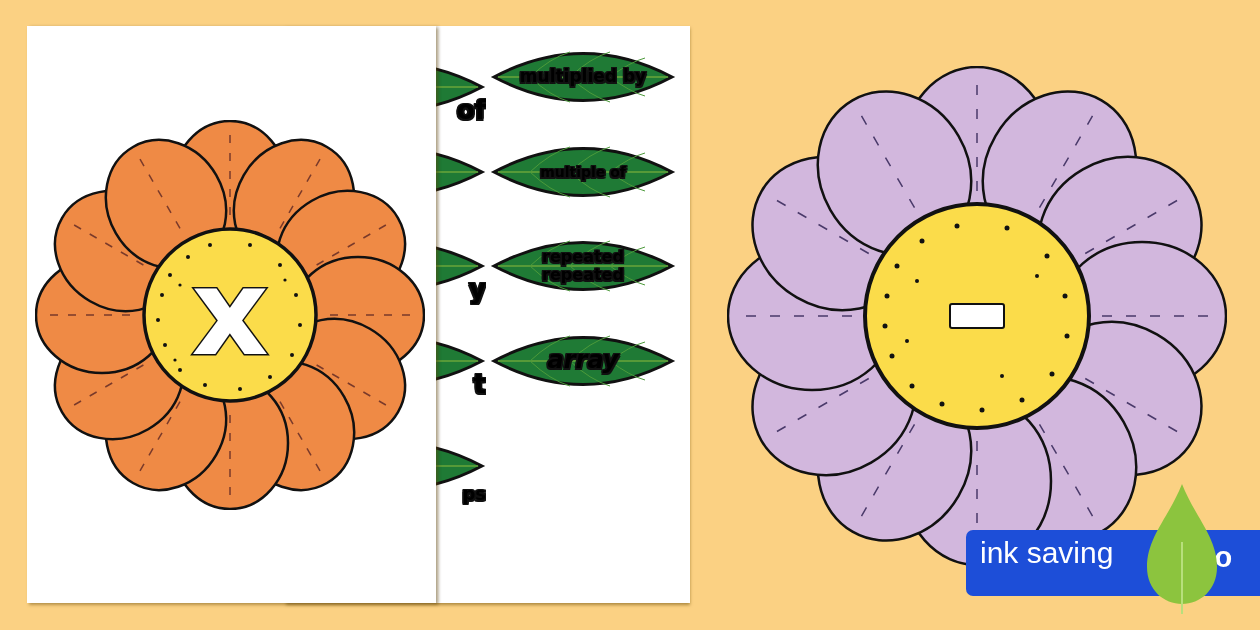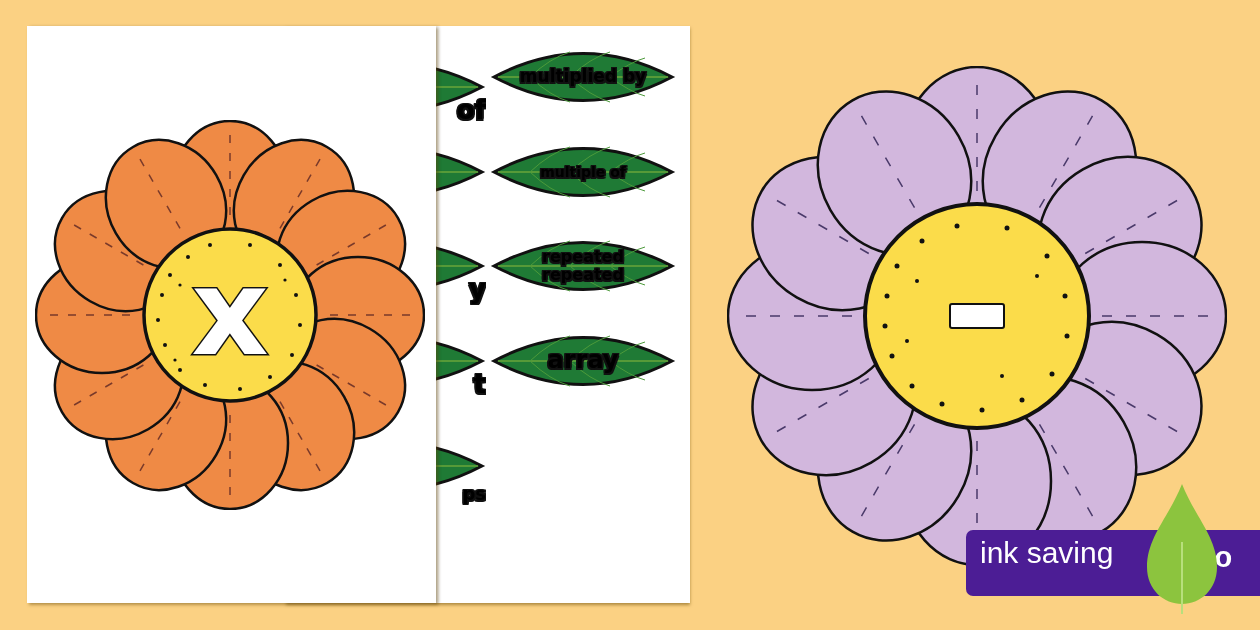--- a/index.html
+++ b/index.html
@@ -28,21 +28,21 @@
       text-shadow: -1.5px -1.5px 0 #111, 1.5px -1.5px 0 #111, -1.5px 1.5px 0 #111, 1.5px 1.5px 0 #111, 0 1.5px 0 #111, 0 -1.5px 0 #111, 1.5px 0 0 #111, -1.5px 0 0 #111;
     }
     .leaf-partial { position: absolute; left: 436px; width: 50px; height: 78px; overflow: hidden; z-index: 2; }
     .leaf-partial .leaf { left: -136px; top: 0; }
     .leaf-partial .leaf-text { justify-content: flex-end; align-items: flex-start; padding-left: 0; }
     .flower { position: absolute; }
     .flower svg { position: absolute; left: 0; top: 0; }
     .flower-symbol { position: absolute; }
     #eco-badge {
       position: absolute; left: 966px; top: 530px; width: 294px; height: 66px;
-      background: #4c1d95; border-radius: 7px 0 0 7px; z-index: 5;
+      background: #1d4ed8; border-radius: 7px 0 0 7px; z-index: 5;
     }
     #eco-badge .eco-label {
       position: absolute; left: 14px; top: 6px; font-size: 30px; color: #ffffff;
       font-family: "Liberation Sans", sans-serif;
     }
     #eco-drop { position: absolute; left: 1145px; top: 482px; z-index: 6; }
     #eco-badge .eco-word {
       position: absolute; left: 213px; top: 11px; font-size: 29px; color: #ffffff; font-weight: bold;
       font-family: "Liberation Sans", sans-serif; z-index: 7;
     }
@@ -138,21 +138,21 @@
       <span>repeated</span>
       <span>repeated</span>
     </div>
 </div>
 <div class="leaf" style="left:490px;top:322px;z-index:2;">
   <svg width="186" height="78">
       <path d="M4 39 Q93 -8 182 39 Q93 86 4 39 Z" fill="#1f7a35" stroke="#111" stroke-width="3"></path>
       <path d="M8 39 L178 39" stroke="#6aa63a" stroke-width="1.5"></path>
       <path d="M40 39 Q60 20 80 14 M80 39 Q100 20 120 14 M120 39 Q140 24 155 20 M40 39 Q60 58 80 64 M80 39 Q100 58 120 64 M120 39 Q140 54 155 58" stroke="#4c9a3a" stroke-width="1" fill="none"></path>
     </svg>
-  <div class="leaf-text" style="font-size:24px;">
+  <div class="leaf-text" style="font-size:24px;font-style:italic;">
       <span>array</span>
     </div>
 </div>
 
 <div class="page" id="front-page">
   <div class="flower" style="left:8px;top:94px;width:390px;height:390px;">
     <svg width="390" height="390" viewBox="-195 -195 390 390">
       <g fill="#ef8a45" stroke="#111" stroke-width="2.5">
         <ellipse cx="0" cy="-128" rx="58" ry="66" transform="rotate(0)"></ellipse>
         <ellipse cx="0" cy="-128" rx="58" ry="66" transform="rotate(30)"></ellipse>

